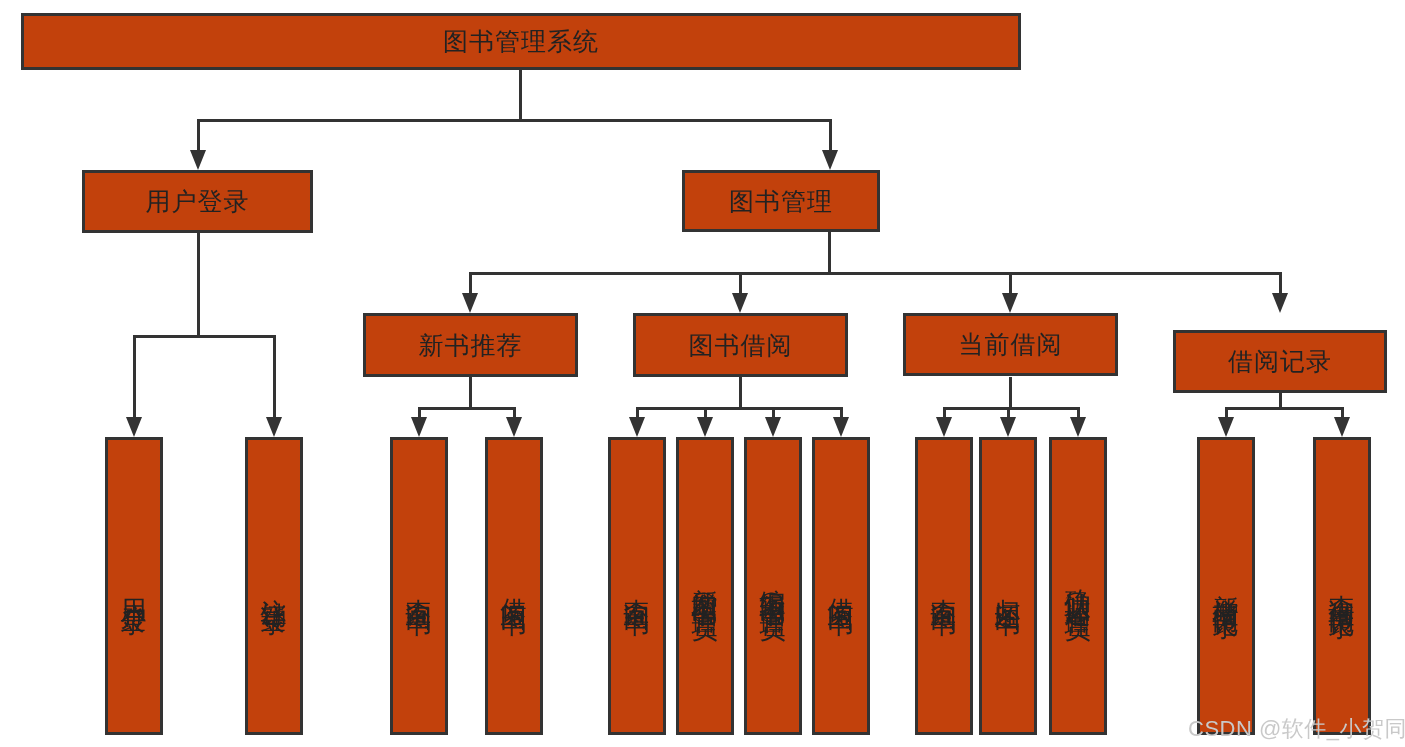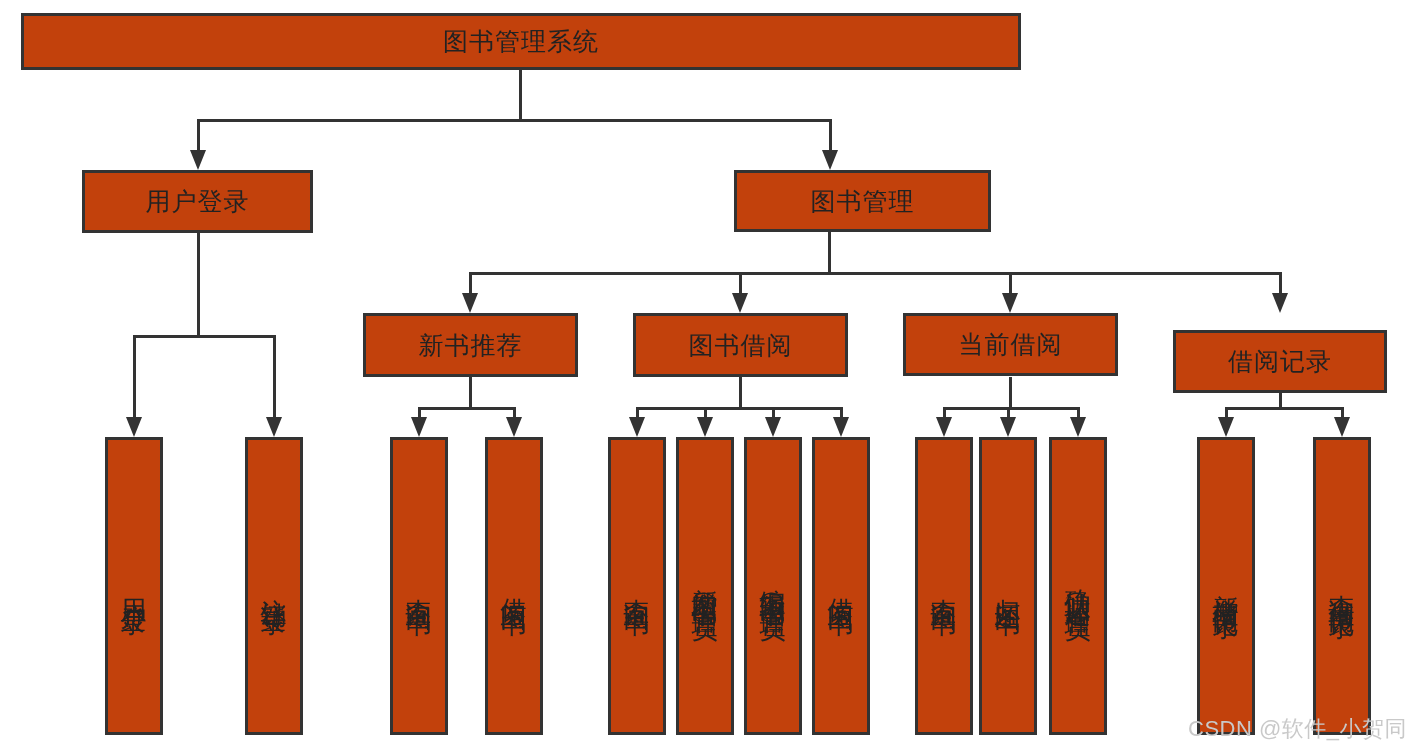--- a/index.html
+++ b/index.html
@@ -45,21 +45,21 @@
   <div class="hl" style="left:197px;top:119px;width:634px"></div>
 
   <div class="vl" style="left:197px;top:119px;height:32px"></div>
   <div class="ah" style="left:190px;top:150px"></div>
   <div class="vl" style="left:829px;top:119px;height:32px"></div>
   <div class="ah" style="left:822px;top:150px"></div>
 
   <div class="box h" style="left:82px;top:170px;width:231px;height:63px">
     <span>用户登录</span>
   </div>
-  <div class="box h" style="left:734px;top:170px;width:257px;height:62px">
+  <div class="box h" style="left:682px;top:170px;width:198px;height:62px">
     <span>图书管理</span>
   </div>
 
   <div class="vl" style="left:197px;top:233px;height:105px"></div>
   <div class="hl" style="left:133px;top:335px;width:142px"></div>
   <div class="vl" style="left:133px;top:335px;height:83px"></div>
   <div class="ah" style="left:126px;top:417px"></div>
   <div class="vl" style="left:273px;top:335px;height:83px"></div>
   <div class="ah" style="left:266px;top:417px"></div>
 

